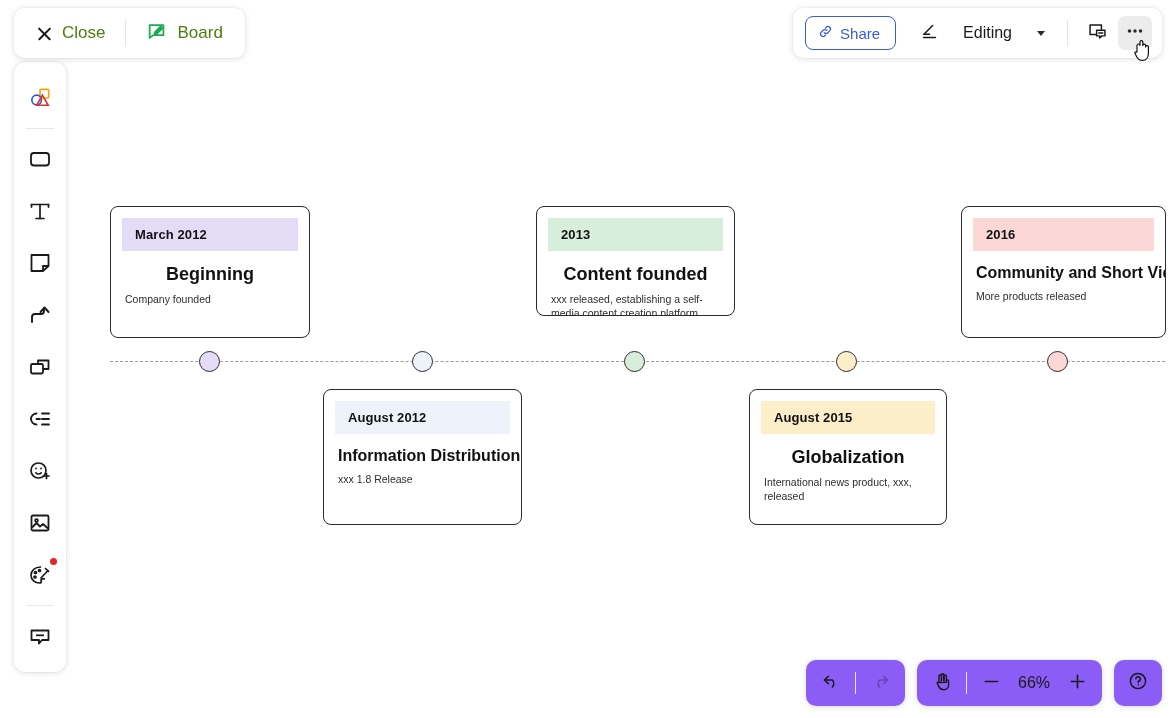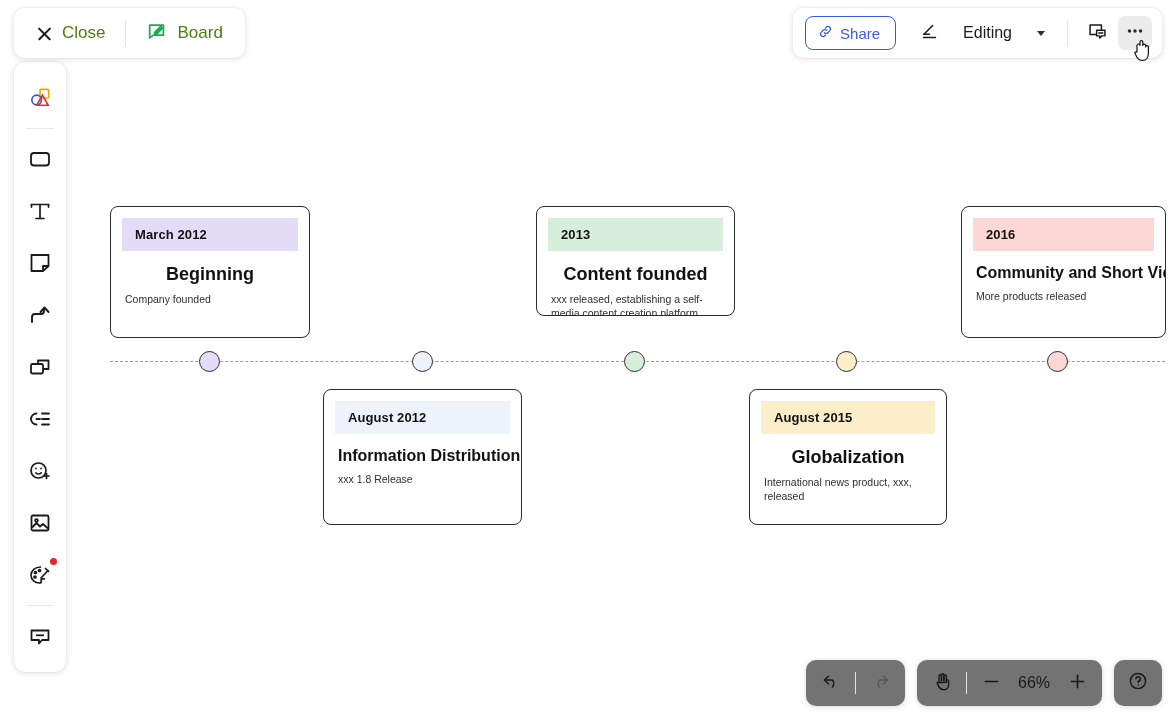--- a/index.html
+++ b/index.html
@@ -168,21 +168,21 @@
   }
 
   
   .bottom-bar {
     position: absolute; right: 12px; bottom: 12px;
     display: flex; align-items: center; gap: 12px;
     z-index: 30;
   }
   .bb-group {
     display: flex; align-items: center;
-    background: #737373;
+    background: #8b5cf6;
     border-radius: 10px;
     box-shadow: 0 1px 6px rgba(0,0,0,.13), 0 0 0 0.5px rgba(0,0,0,.04);
     height: 46px;
     padding: 0 6px;
   }
   .bb-btn {
     min-width: 38px; height: 36px;
     display: flex; align-items: center; justify-content: center;
     border-radius: 7px; cursor: pointer;
   }

